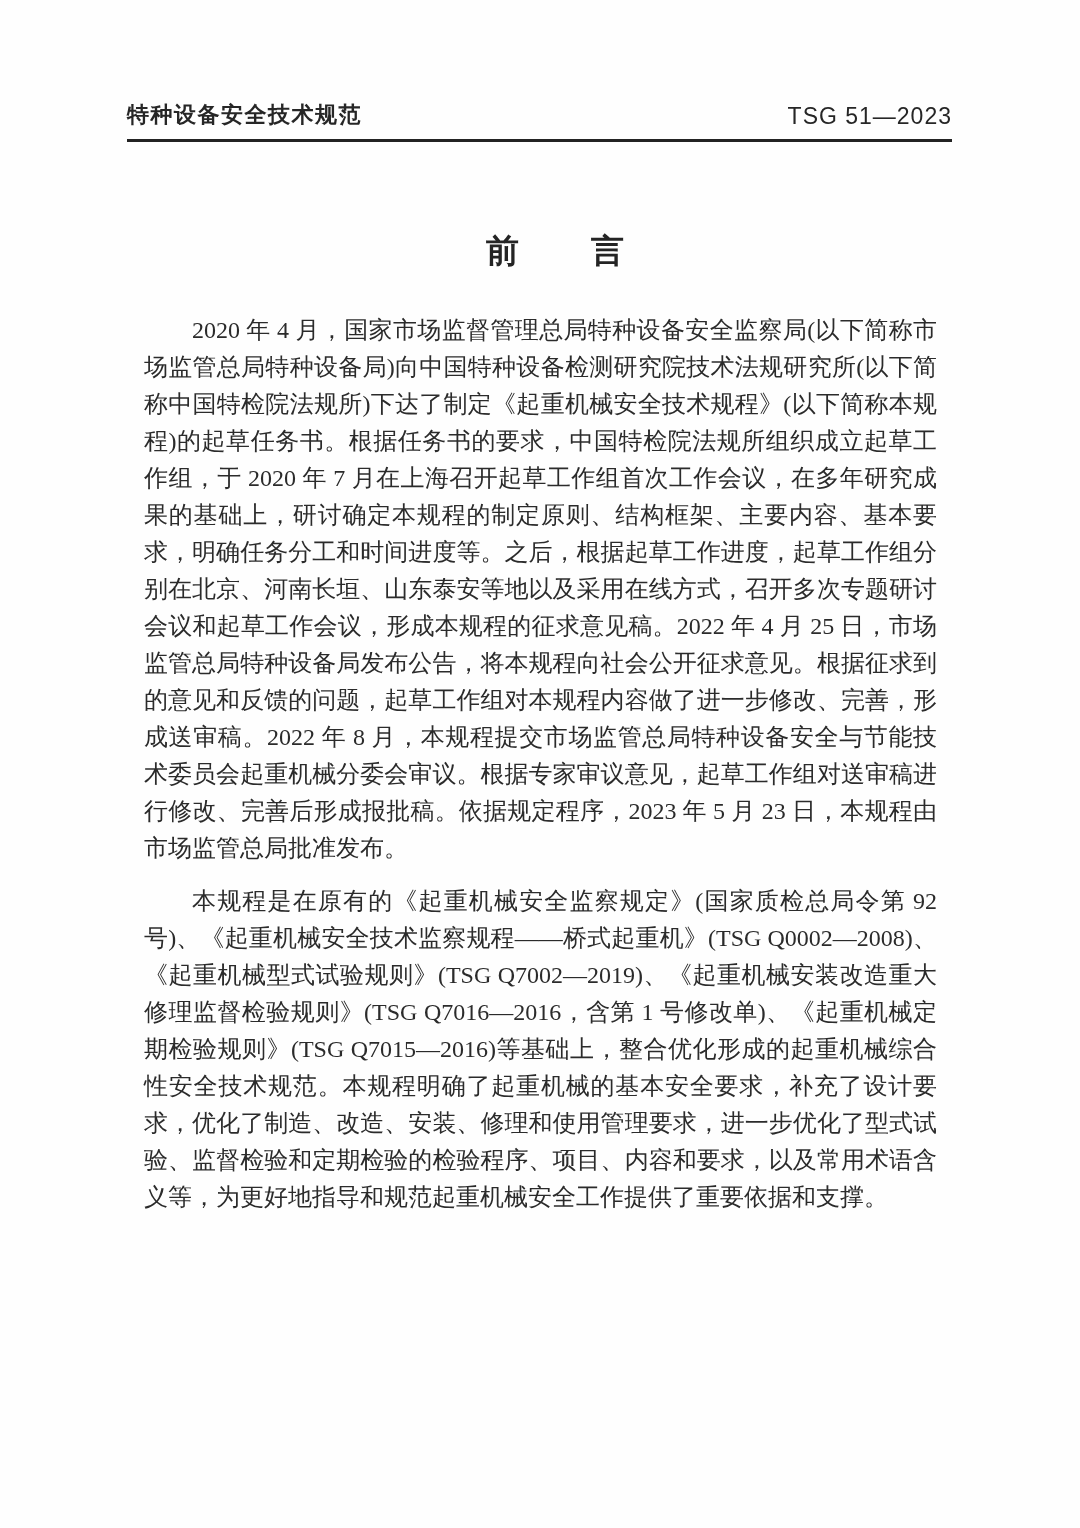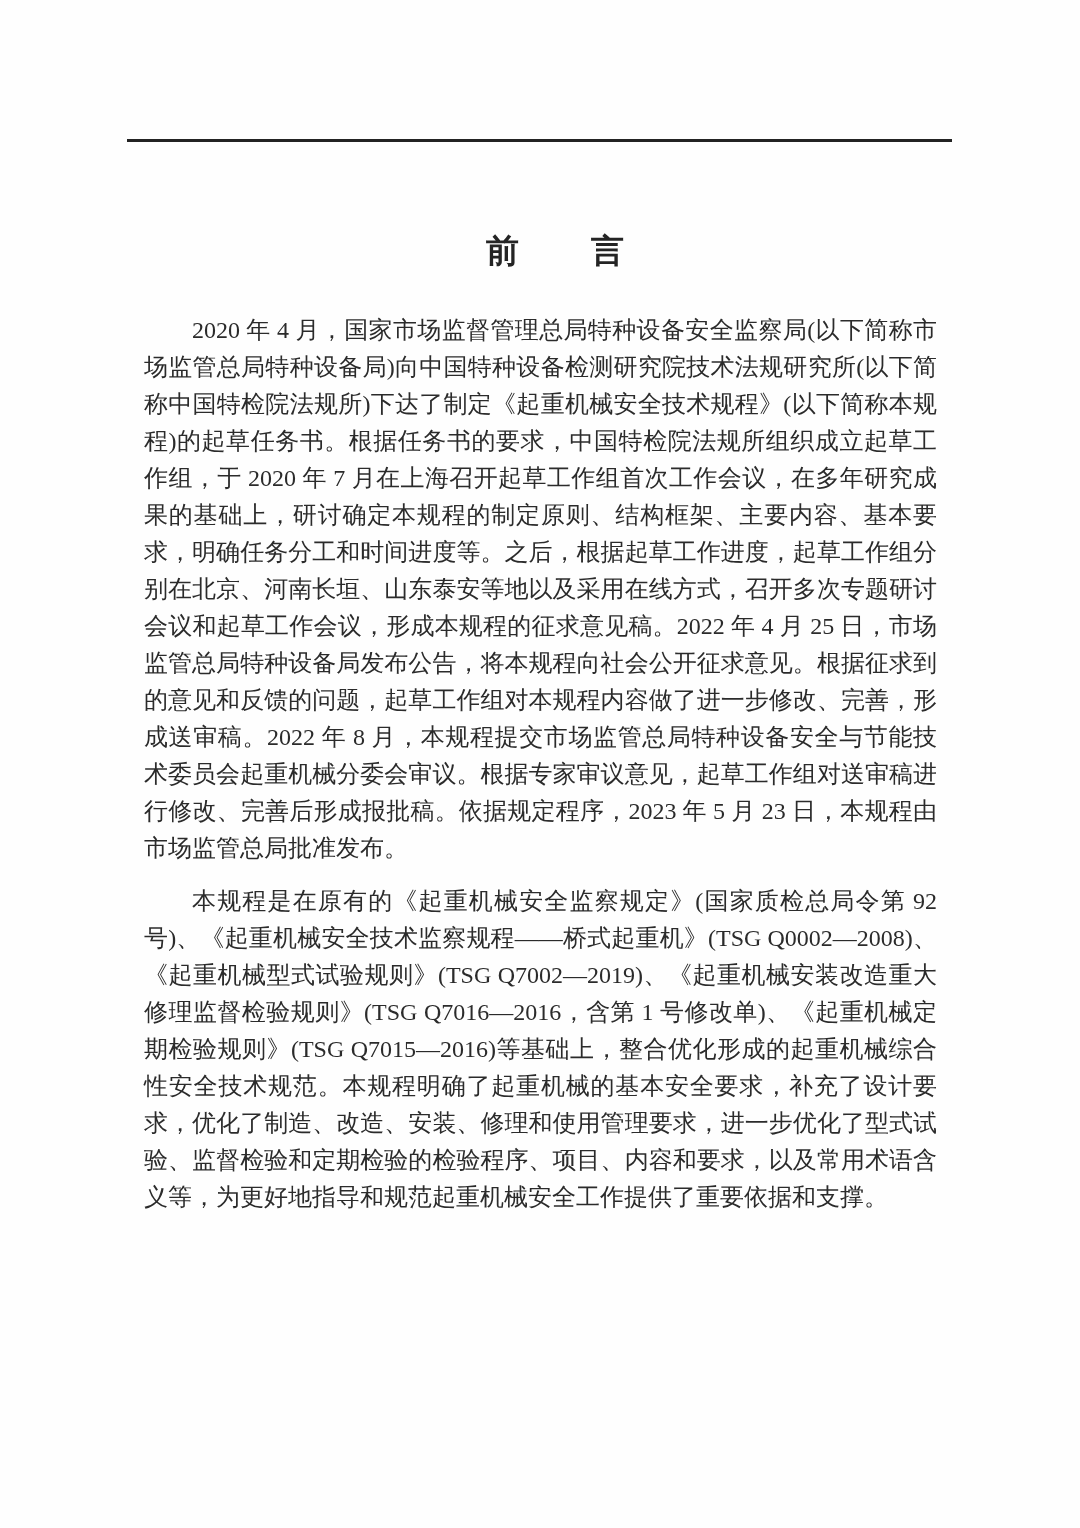--- a/index.html
+++ b/index.html
@@ -73,20 +73,24 @@
   .doc-body p {
     margin: 16px;
     text-indent: 2em;
   }
 </style>
 </head>
 <body>
 
 <div class="page">
 
+  <div class="page-header">
+    <span class="header-left">特种设备安全技术规范</span>
+    <span class="header-right">TSG 51—2023</span>
+  </div>
 
   <div class="header-rule"></div>
 
   <h1 class="doc-title">前　　言</h1>
 
   <div class="doc-body">
     <p>2020 年 4 月，国家市场监督管理总局特种设备安全监察局(以下简称市场监管总局特种设备局)向中国特种设备检测研究院技术法规研究所(以下简称中国特检院法规所)下达了制定《起重机械安全技术规程》(以下简称本规程)的起草任务书。根据任务书的要求，中国特检院法规所组织成立起草工作组，于 2020 年 7 月在上海召开起草工作组首次工作会议，在多年研究成果的基础上，研讨确定本规程的制定原则、结构框架、主要内容、基本要求，明确任务分工和时间进度等。之后，根据起草工作进度，起草工作组分别在北京、河南长垣、山东泰安等地以及采用在线方式，召开多次专题研讨会议和起草工作会议，形成本规程的征求意见稿。2022 年 4 月 25 日，市场监管总局特种设备局发布公告，将本规程向社会公开征求意见。根据征求到的意见和反馈的问题，起草工作组对本规程内容做了进一步修改、完善，形成送审稿。2022 年 8 月，本规程提交市场监管总局特种设备安全与节能技术委员会起重机械分委会审议。根据专家审议意见，起草工作组对送审稿进行修改、完善后形成报批稿。依据规定程序，2023 年 5 月 23 日，本规程由市场监管总局批准发布。</p>
     <p>本规程是在原有的《起重机械安全监察规定》(国家质检总局令第 92 号)、《起重机械安全技术监察规程——桥式起重机》(TSG Q0002—2008)、《起重机械型式试验规则》(TSG Q7002—2019)、《起重机械安装改造重大修理监督检验规则》(TSG Q7016—2016，含第 1 号修改单)、《起重机械定期检验规则》(TSG Q7015—2016)等基础上，整合优化形成的起重机械综合性安全技术规范。本规程明确了起重机械的基本安全要求，补充了设计要求，优化了制造、改造、安装、修理和使用管理要求，进一步优化了型式试验、监督检验和定期检验的检验程序、项目、内容和要求，以及常用术语含义等，为更好地指导和规范起重机械安全工作提供了重要依据和支撑。</p>
   </div>
 

